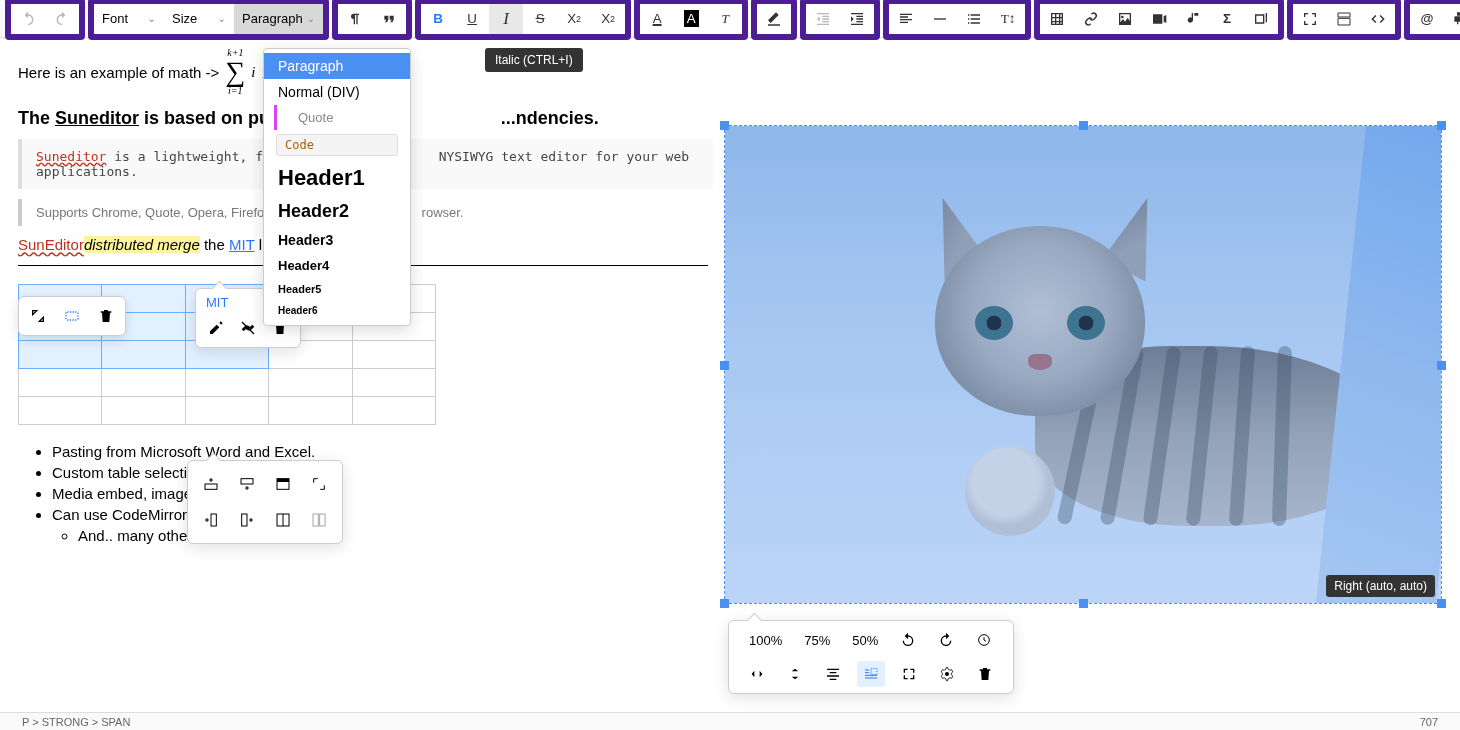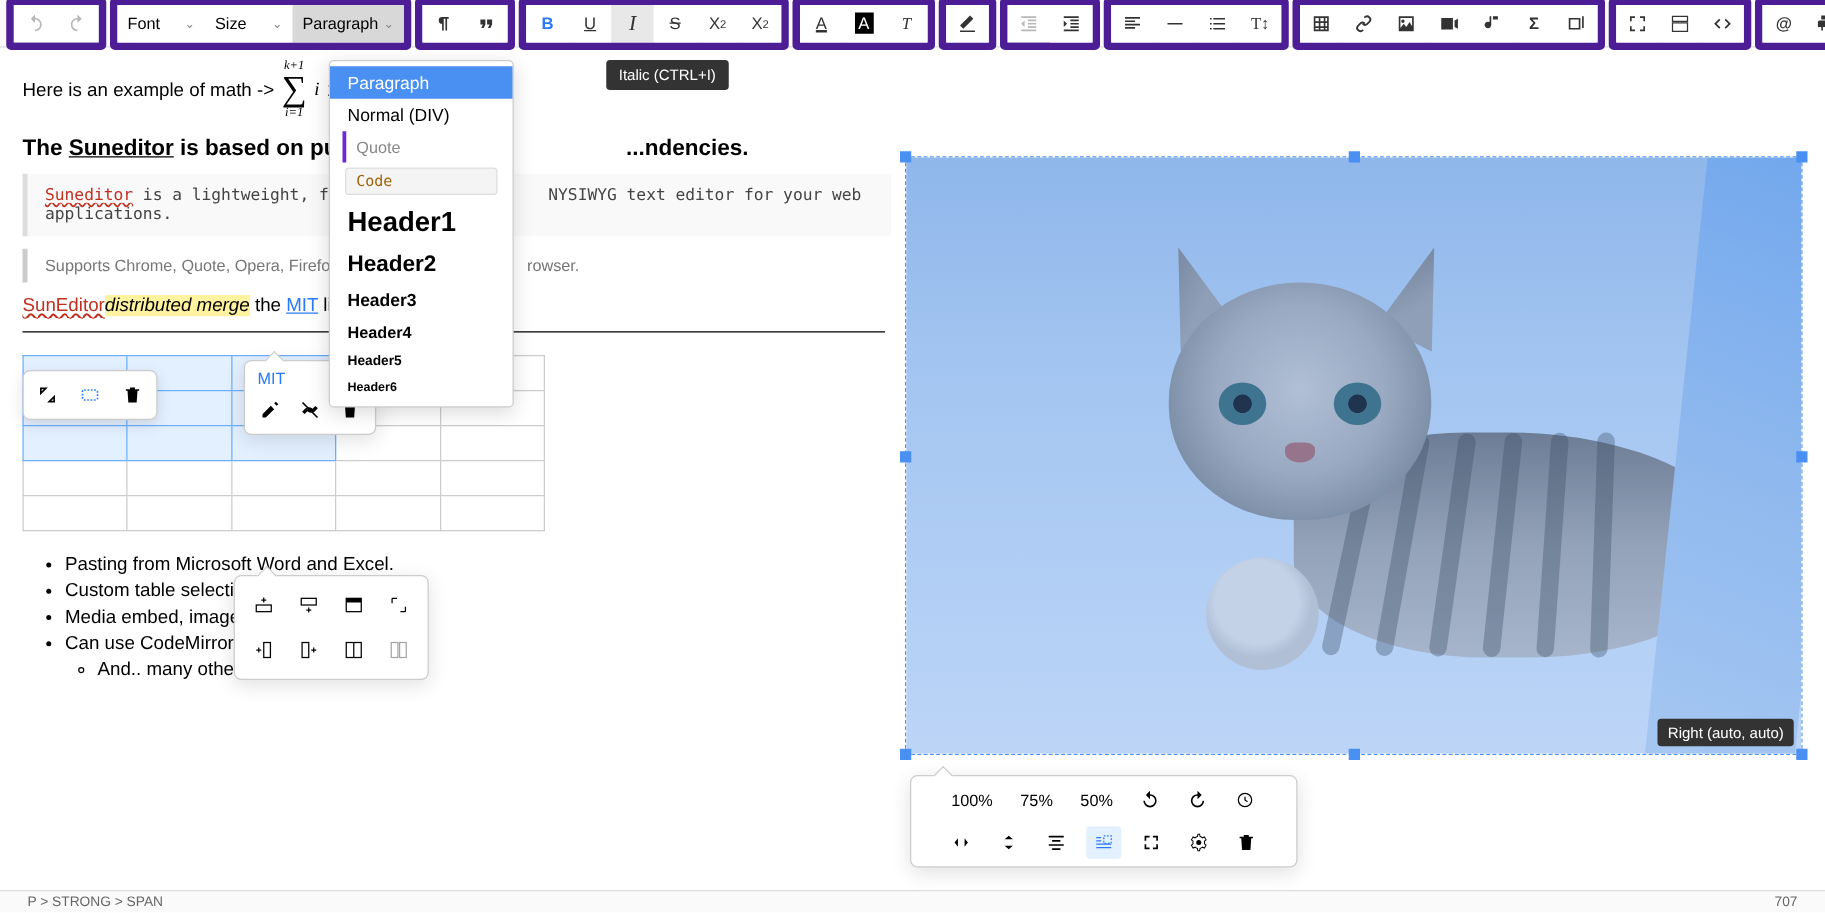--- a/index.html
+++ b/index.html
@@ -33,21 +33,21 @@
 .table-widget { border-collapse: collapse; width: 418px; margin-bottom: 18px; margin-left: 0; }
 .table-widget td { border: 1px solid #ccc; height: 28px; }
 .table-widget td.sel { background: #e3f0ff; border-color: #6ab0ff; }
 .bullet-list { margin-left: 34px; font-size: 15px; }
 .bullet-list li { margin-bottom: 4px; }
 .sub-list { list-style: circle; margin-left: 26px; margin-top: 4px; }
 .dropdown { position: absolute; top: 48px; left: 263px; width: 148px; background: #fff; border: 1px solid #ccc; border-radius: 4px; box-shadow: 0 4px 16px rgba(0,0,0,0.15); padding: 4px 0; z-index: 50; }
 .dd-item { padding: 5px 14px; cursor: pointer; }
 .dd-item.sel { background: #4a90f2; color: #fff; }
 .dd-item.para { font-size: 14px; }
-.dd-item.quote { color: #888; border-left: 3px solid #6d28d9; margin-left: 10px; padding-left: 8px; }
+.dd-item.quote { color: #888; border-left: 3px solid #d946ef; margin-left: 10px; padding-left: 21px; }
 .dd-item.code { background: #f4f4f4; border: 1px solid #ddd; border-radius: 3px; margin: 4px 12px; padding: 3px 8px; font-size: 12px; font-family: Menlo, monospace; color: #a16207; }
 .dd-item.h1 { font-size: 22px; font-weight: bold; }
 .dd-item.h2 { font-size: 18px; font-weight: bold; }
 .dd-item.h3 { font-size: 14px; font-weight: bold; }
 .dd-item.h4 { font-size: 13px; font-weight: bold; }
 .dd-item.h5 { font-size: 11px; font-weight: bold; }
 .dd-item.h6 { font-size: 10px; font-weight: bold; }
 .tooltip { position: absolute; top: 48px; left: 469px; background: #333; color: #fff; padding: 5px 10px; border-radius: 3px; font-size: 12px; z-index: 60; margin-left: 16px; }
 .link-popup { position: absolute; top: 288px; left: 195px; background: #fff; border: 1px solid #ccc; border-radius: 6px; box-shadow: 0 4px 16px rgba(0,0,0,0.12); padding: 6px 10px; z-index: 45; }
 .link-popup::before { content: ""; position: absolute; top: -6px; left: 18px; width: 10px; height: 10px; background: #fff; border-left: 1px solid #ccc; border-top: 1px solid #ccc; transform: rotate(45deg); }
@@ -77,21 +77,21 @@
 .handle { position: absolute; width: 9px; height: 9px; background: #4a90f2; }
 .handle.tl { top: -5px; left: -5px; }
 .handle.tr { top: -5px; right: -5px; }
 .handle.bl { bottom: -5px; left: -5px; }
 .handle.br { bottom: -5px; right: -5px; }
 .handle.tm { top: -5px; left: calc(50% - 4px); }
 .handle.bm { bottom: -5px; left: calc(50% - 4px); }
 .handle.ml { top: calc(50% - 4px); left: -5px; }
 .handle.mr { top: calc(50% - 4px); right: -5px; }
 .img-info { position: absolute; bottom: 6px; right: 6px; background: #333; color: #fff; padding: 4px 8px; font-size: 12px; border-radius: 3px; z-index: 5; }
-.img-toolbar { position: absolute; top: 620px; left: 728px; background: #fff; border: 1px solid #ccc; border-radius: 6px; box-shadow: 0 4px 16px rgba(0,0,0,0.12); padding: 6px 26px; z-index: 40; }
+.img-toolbar { position: absolute; top: 620px; left: 728px; background: #fff; border: 1px solid #ccc; border-radius: 6px; box-shadow: 0 4px 16px rgba(0,0,0,0.12); padding: 6px 14px; z-index: 40; }
 .img-toolbar::before { content: ""; position: absolute; top: -6px; left: 20px; width: 10px; height: 10px; background: #fff; border-left: 1px solid #ccc; border-top: 1px solid #ccc; transform: rotate(45deg); }
 .img-toolbar .row { display: flex; gap: 10px; align-items: center; }
 .img-toolbar .row + .row { margin-top: 8px; }
 .img-toolbar button { background: none; border: none; cursor: pointer; width: 28px; height: 26px; display: flex; align-items: center; justify-content: center; }
 .img-toolbar .pct-btn { width: auto; padding: 0 6px; font-size: 13px; }
 .img-toolbar .active { background: #e3f0ff; border-radius: 3px; }
 .status-bar { position: absolute; bottom: 0; left: 0; right: 0; height: 18px; background: #fafafa; border-top: 1px solid #ddd; font-size: 11px; color: #666; display: flex; align-items: center; padding: 0 22px; }
 .status-bar .count { margin-left: auto; }
 </style>
 </head>

